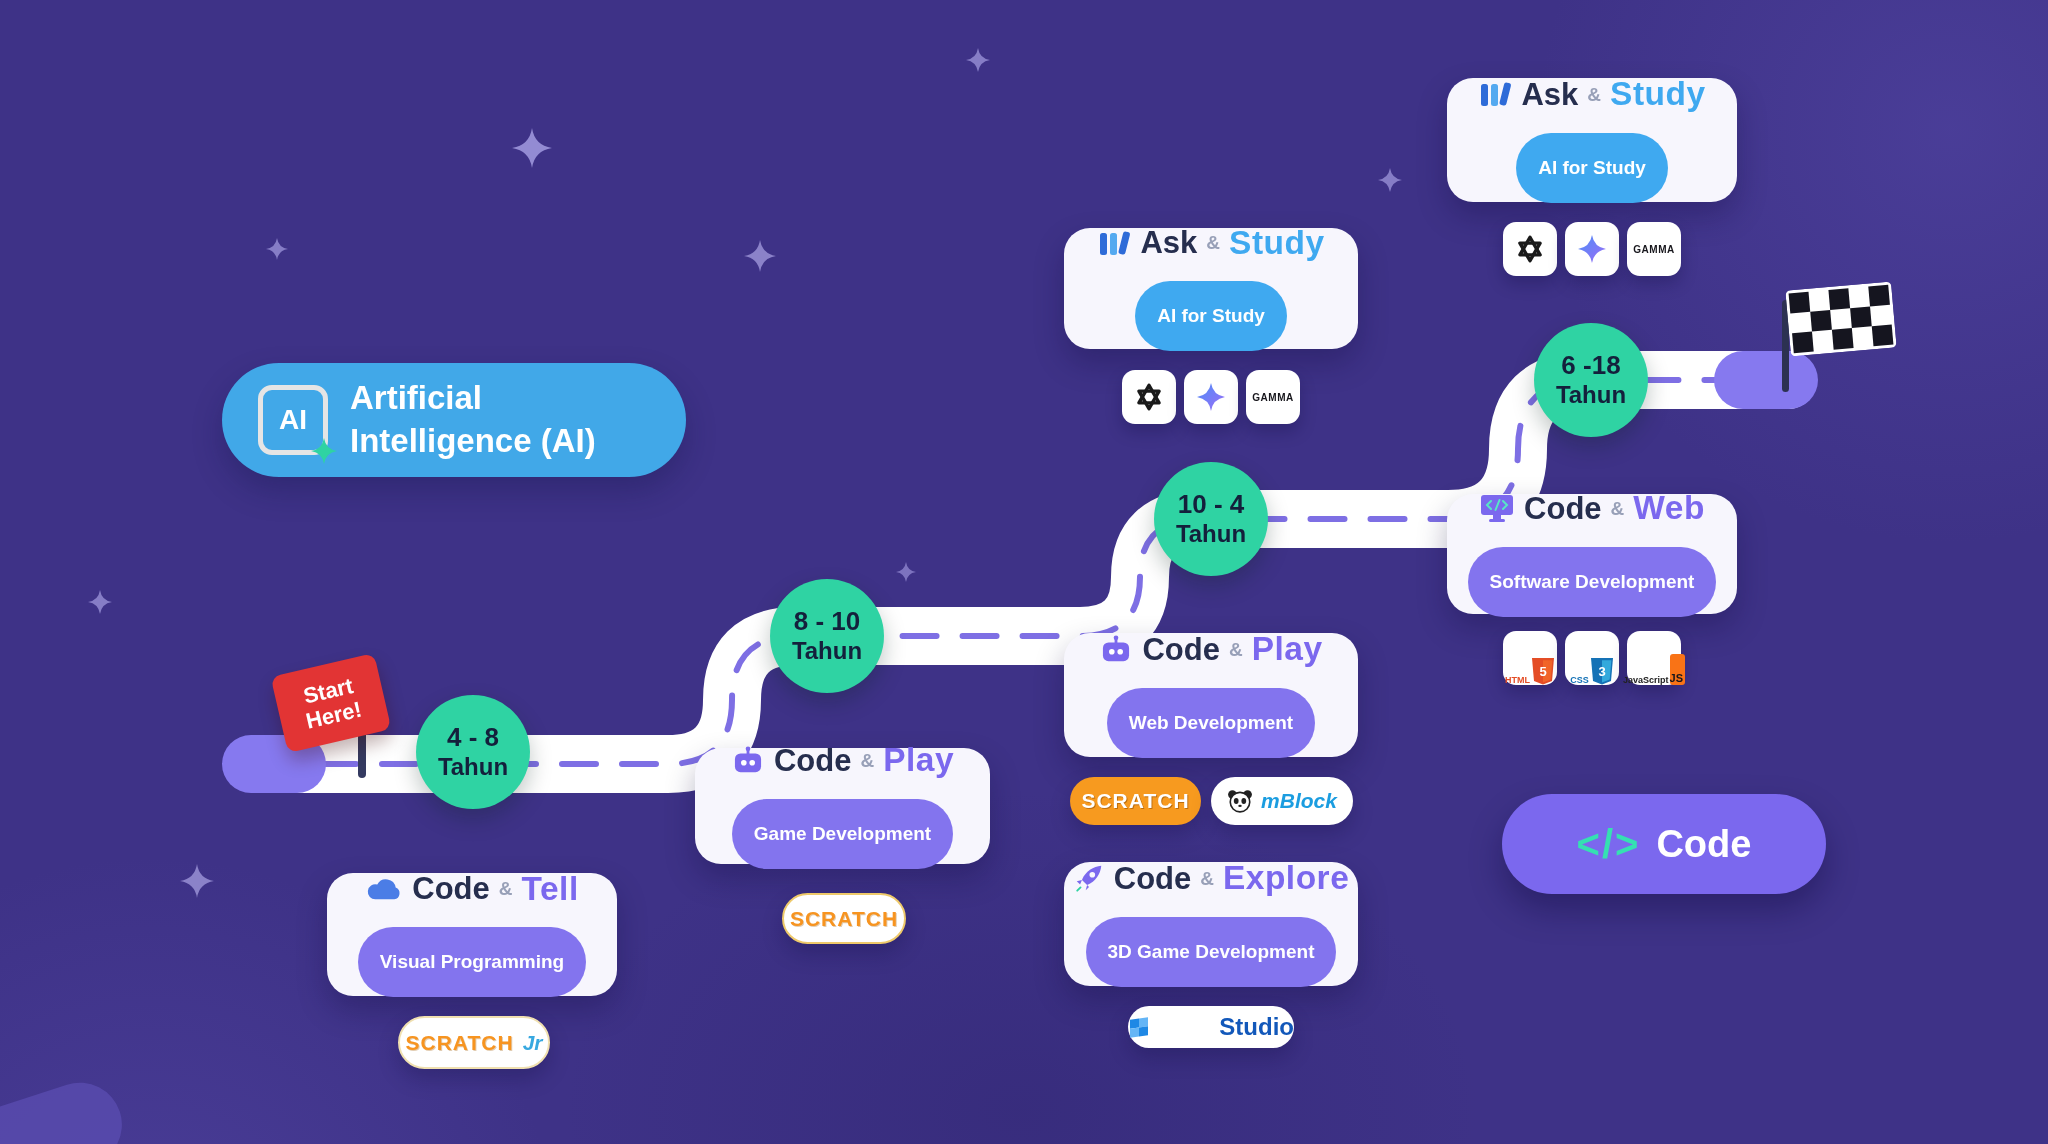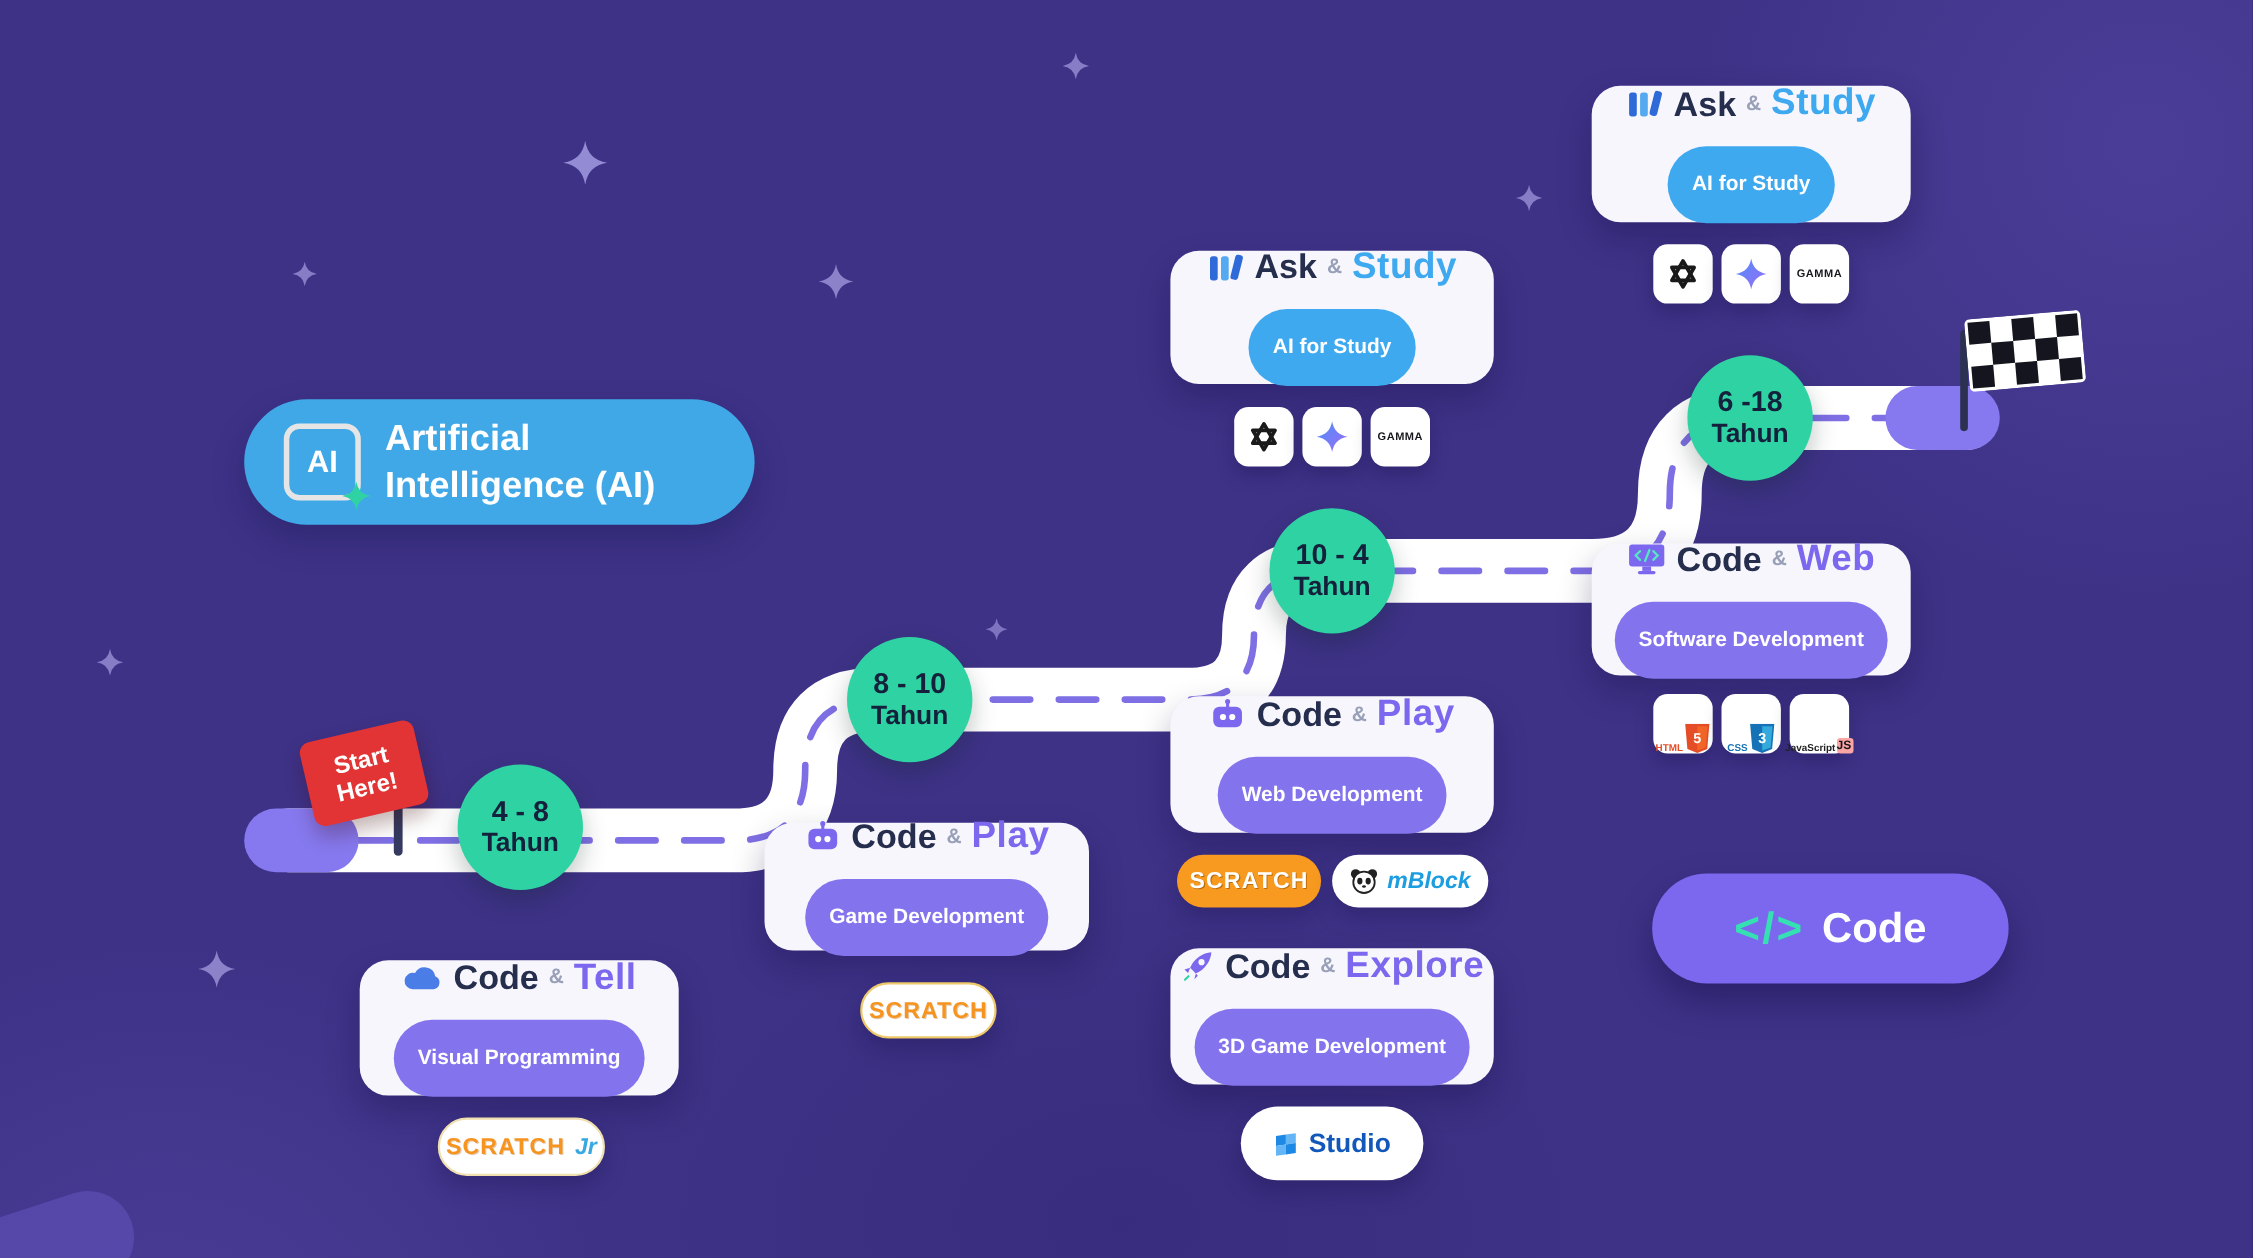--- a/index.html
+++ b/index.html
@@ -77,33 +77,33 @@
   #icons-ask-top  { left:1503px; top:222px; }
   #icons-ask-mid  { left:1122px; top:370px; }
   #icons-code-web { left:1503px; top:631px; }
   .tool-sq { width:54px; height:54px; background:#fff; border-radius:13px;
     display:flex; align-items:center; justify-content:center;
     box-shadow:0 8px 16px rgba(16,10,60,.28); }
   .gamma-text { font-size:10px; font-weight:800; letter-spacing:.5px; color:#17161c; }
   .devbadge { flex-direction:row; gap:1px; padding-top:12px; box-sizing:border-box;align-items:flex-end; }
   .dev-label { font-size:9px; font-weight:800; line-height:1; }
   .lbl-html { color:#e44d26; } .lbl-css { color:#1572b6; } .lbl-js { color:#222; }
-  .js-square { width:26px; height:14px; background:#fca5a5; border-radius:3px;
+  .js-square { width:26px; height:31px; background:#f97316; border-radius:3px;
     display:flex; align-items:flex-end; justify-content:flex-end;margin-top:44px; }
   .js-mark { font-size:11px; font-weight:800; color:#17161c; padding:0 2px 1px 0; }
 
   
   .tool-pill { position:absolute; background:#fff; border-radius:999px;
     display:flex; align-items:center; justify-content:center; gap:8px;
     box-shadow:0 10px 20px rgba(16,10,60,.26); }
   #pill-scratchjr    { left:398px;  top:1016px; width:148px; height:49px; border:2px solid #f0e0b0; }
   #pill-scratch-game { left:782px;  top:893px;  width:120px; height:47px; border:2px solid #eec96a; }
   #pill-scratch-web  { left:1070px; top:777px;  width:131px; height:48px; background:#f79a1f; }
   #pill-mblock       { left:1211px; top:777px;  width:142px; height:48px; }
-  #pill-studio       { left:1128px; top:1006px; width:166px; height:67px; }
+  #pill-studio       { left:1128px; top:1006px; width:166px; height:42px;justify-content:space-between; }
   .scratch-text { font-weight:800; font-size:21px; letter-spacing:1px; color:#f79420;
     text-shadow:1px 1px 0 rgba(160,90,0,.30); }
   .scratch-web-text { color:#fff; text-shadow:1px 1px 0 rgba(140,75,0,.55); }
   .jr-text { font-weight:800; font-style:italic; font-size:21px; color:#37a8e0; margin-left:1px; }
   .mblock-text { font-weight:800; font-style:italic; font-size:21px; color:#1b9de0; }
   .studio-text { font-weight:800; font-size:24px; color:#1258ba; }
 
   
   #code-pill { left:1502px; top:794px; width:324px; height:100px; background:#7b68ee;
     border-radius:52px; display:flex; align-items:center; justify-content:center;

